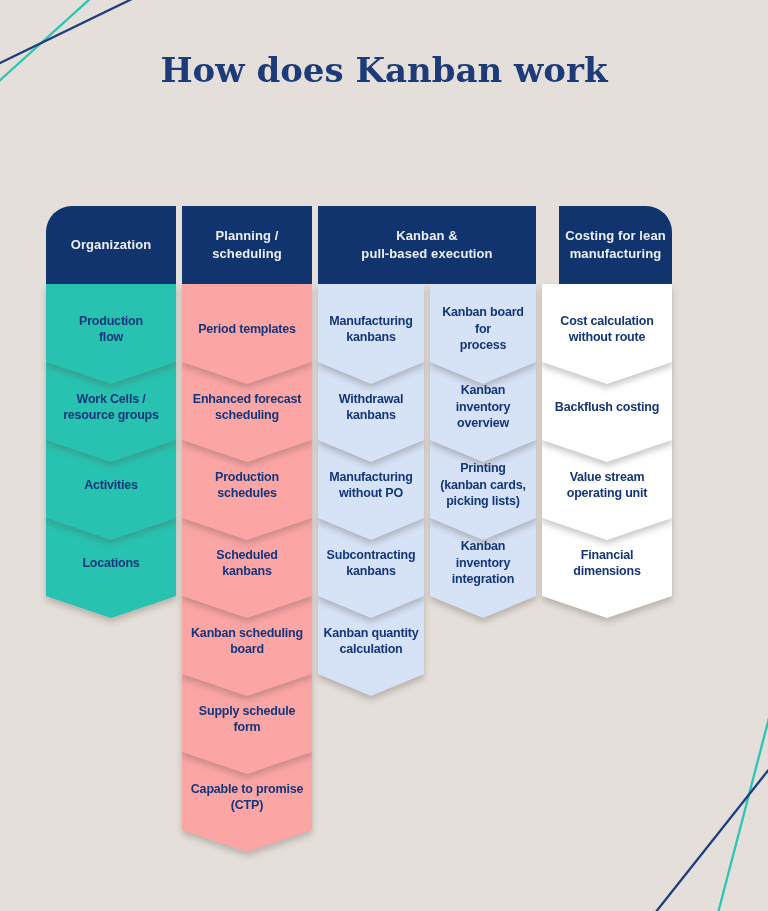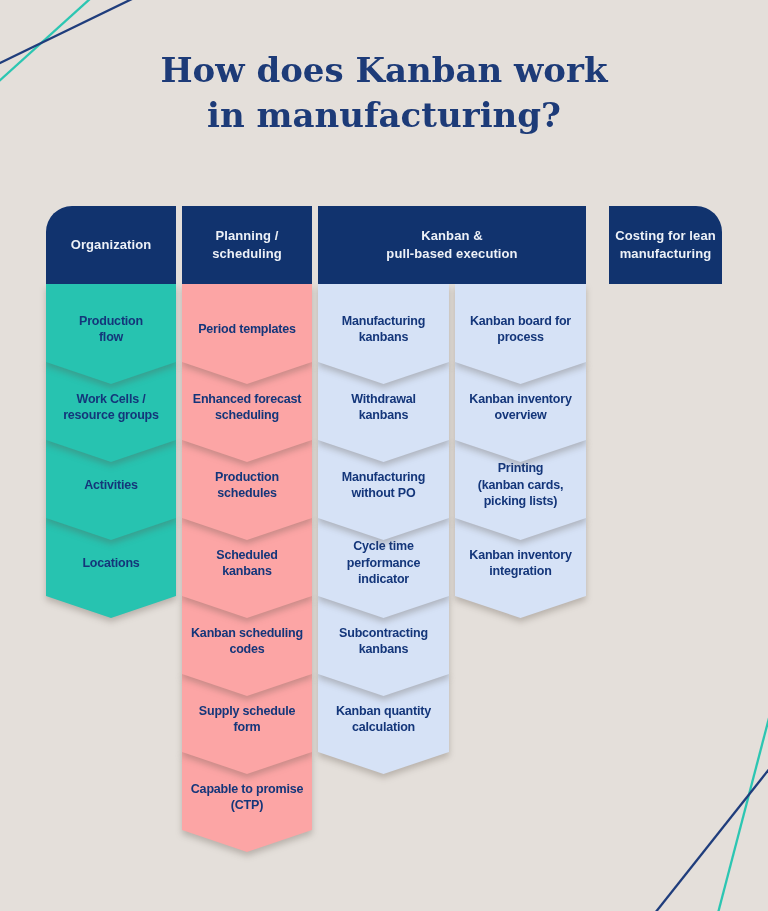--- a/index.html
+++ b/index.html
@@ -4,21 +4,21 @@
 <style>
   html,body{margin:0;padding:0;background:#e4dfda;font-family:"Liberation Sans",sans-serif;}
   .canvas{position:relative;width:768px;height:911px;background:#e4dfda;overflow:hidden;}
   .deco{position:absolute;inset:0;pointer-events:none;}
   .title{position:absolute;top:48px;left:0;width:100%;text-align:center;
          font-family:"DejaVu Serif",serif;font-weight:700;font-size:34px;line-height:1.32;
          color:#1d3b78;}
   .cols{position:absolute;top:206px;left:46px;display:flex;gap:6px;align-items:flex-start;}
   .col{display:flex;flex-direction:column;}
   .w1{width:130px;}
-  .w2{width:268px;justify-content:center;}
+  .w2{width:218px;justify-content:center;}
   .hdr{position:relative;z-index:30;height:78px;background:#11336e;color:#edf1f7;
        font-weight:700;font-size:13px;line-height:1.35;display:flex;align-items:center;
        justify-content:center;text-align:center;white-space:pre-line;padding:0 6px;
        box-sizing:border-box;letter-spacing:0.1px;}
   .hdr-first{border-top-left-radius:26px;}
   .hdr-last{border-top-right-radius:26px;margin-left:17px;}
   .lists{display:flex;gap:6px;}
   .stack{flex:1;display:flex;flex-direction:column;min-width:0;}
   .chev{position:relative;height:100px;margin-bottom:-22px;
         filter:drop-shadow(0 4px 3px rgba(92,85,76,0.32));}
@@ -47,21 +47,20 @@
 
   <svg class="deco" width="768" height="911" viewBox="0 0 768 911">
     <line x1="91" y1="-2" x2="-2" y2="82" stroke-width="2.3" stroke="#2cc6b2"></line>
     <line x1="134" y1="-2" x2="-2" y2="64" stroke-width="2.3" stroke="#1f3d7c"></line>
     <line x1="769" y1="718" x2="718" y2="913" stroke-width="2.3" stroke="#2cc6b2"></line>
     <line x1="770" y1="768" x2="655" y2="913" stroke-width="2.3" stroke="#1f3d7c"></line>
   </svg>
 
   <div class="title">
     <div>How does Kanban work</div>
-    <div>in manufacturing?</div>
   </div>
 
   <div class="cols">
 
     <section class="col w1">
       <div class="hdr hdr-first">Organization</div>
       <div class="lists">
         <div class="stack t-teal">
           <div class="chev">
               <div class="cs">Production
@@ -96,21 +95,21 @@
           <div class="chev">
               <div class="cs">Production
 schedules</div>
             </div>
           <div class="chev">
               <div class="cs">Scheduled
 kanbans</div>
             </div>
           <div class="chev">
               <div class="cs">Kanban scheduling
-codes</div>
+board</div>
             </div>
           <div class="chev">
               <div class="cs">Supply schedule
 form</div>
             </div>
           <div class="chev">
               <div class="cs">Capable to promise
 (CTP)</div>
             </div>
         </div>
@@ -126,25 +125,20 @@
               <div class="cs">Manufacturing
 kanbans</div>
             </div>
           <div class="chev">
               <div class="cs">Withdrawal
 kanbans</div>
             </div>
           <div class="chev">
               <div class="cs">Manufacturing
 without PO</div>
-            </div>
-          <div class="chev">
-              <div class="cs">Cycle time
-performance
-indicator</div>
             </div>
           <div class="chev">
               <div class="cs">Subcontracting
 kanbans</div>
             </div>
           <div class="chev">
               <div class="cs">Kanban quantity
 calculation</div>
             </div>
         </div>
@@ -166,16 +160,35 @@
               <div class="cs">Kanban inventory
 integration</div>
             </div>
         </div>
       </div>
     </section>
 
     <section class="col w1">
       <div class="hdr hdr-last">Costing for lean
 manufacturing</div>
+      <div class="lists">
+        <div class="stack t-white">
+          <div class="chev">
+              <div class="cs">Cost calculation
+without route</div>
+            </div>
+          <div class="chev">
+              <div class="cs">Backflush costing</div>
+            </div>
+          <div class="chev">
+              <div class="cs">Value stream
+operating unit</div>
+            </div>
+          <div class="chev">
+              <div class="cs">Financial
+dimensions</div>
+            </div>
+        </div>
+      </div>
     </section>
 
   </div>
 </div>
 
 </body></html>

